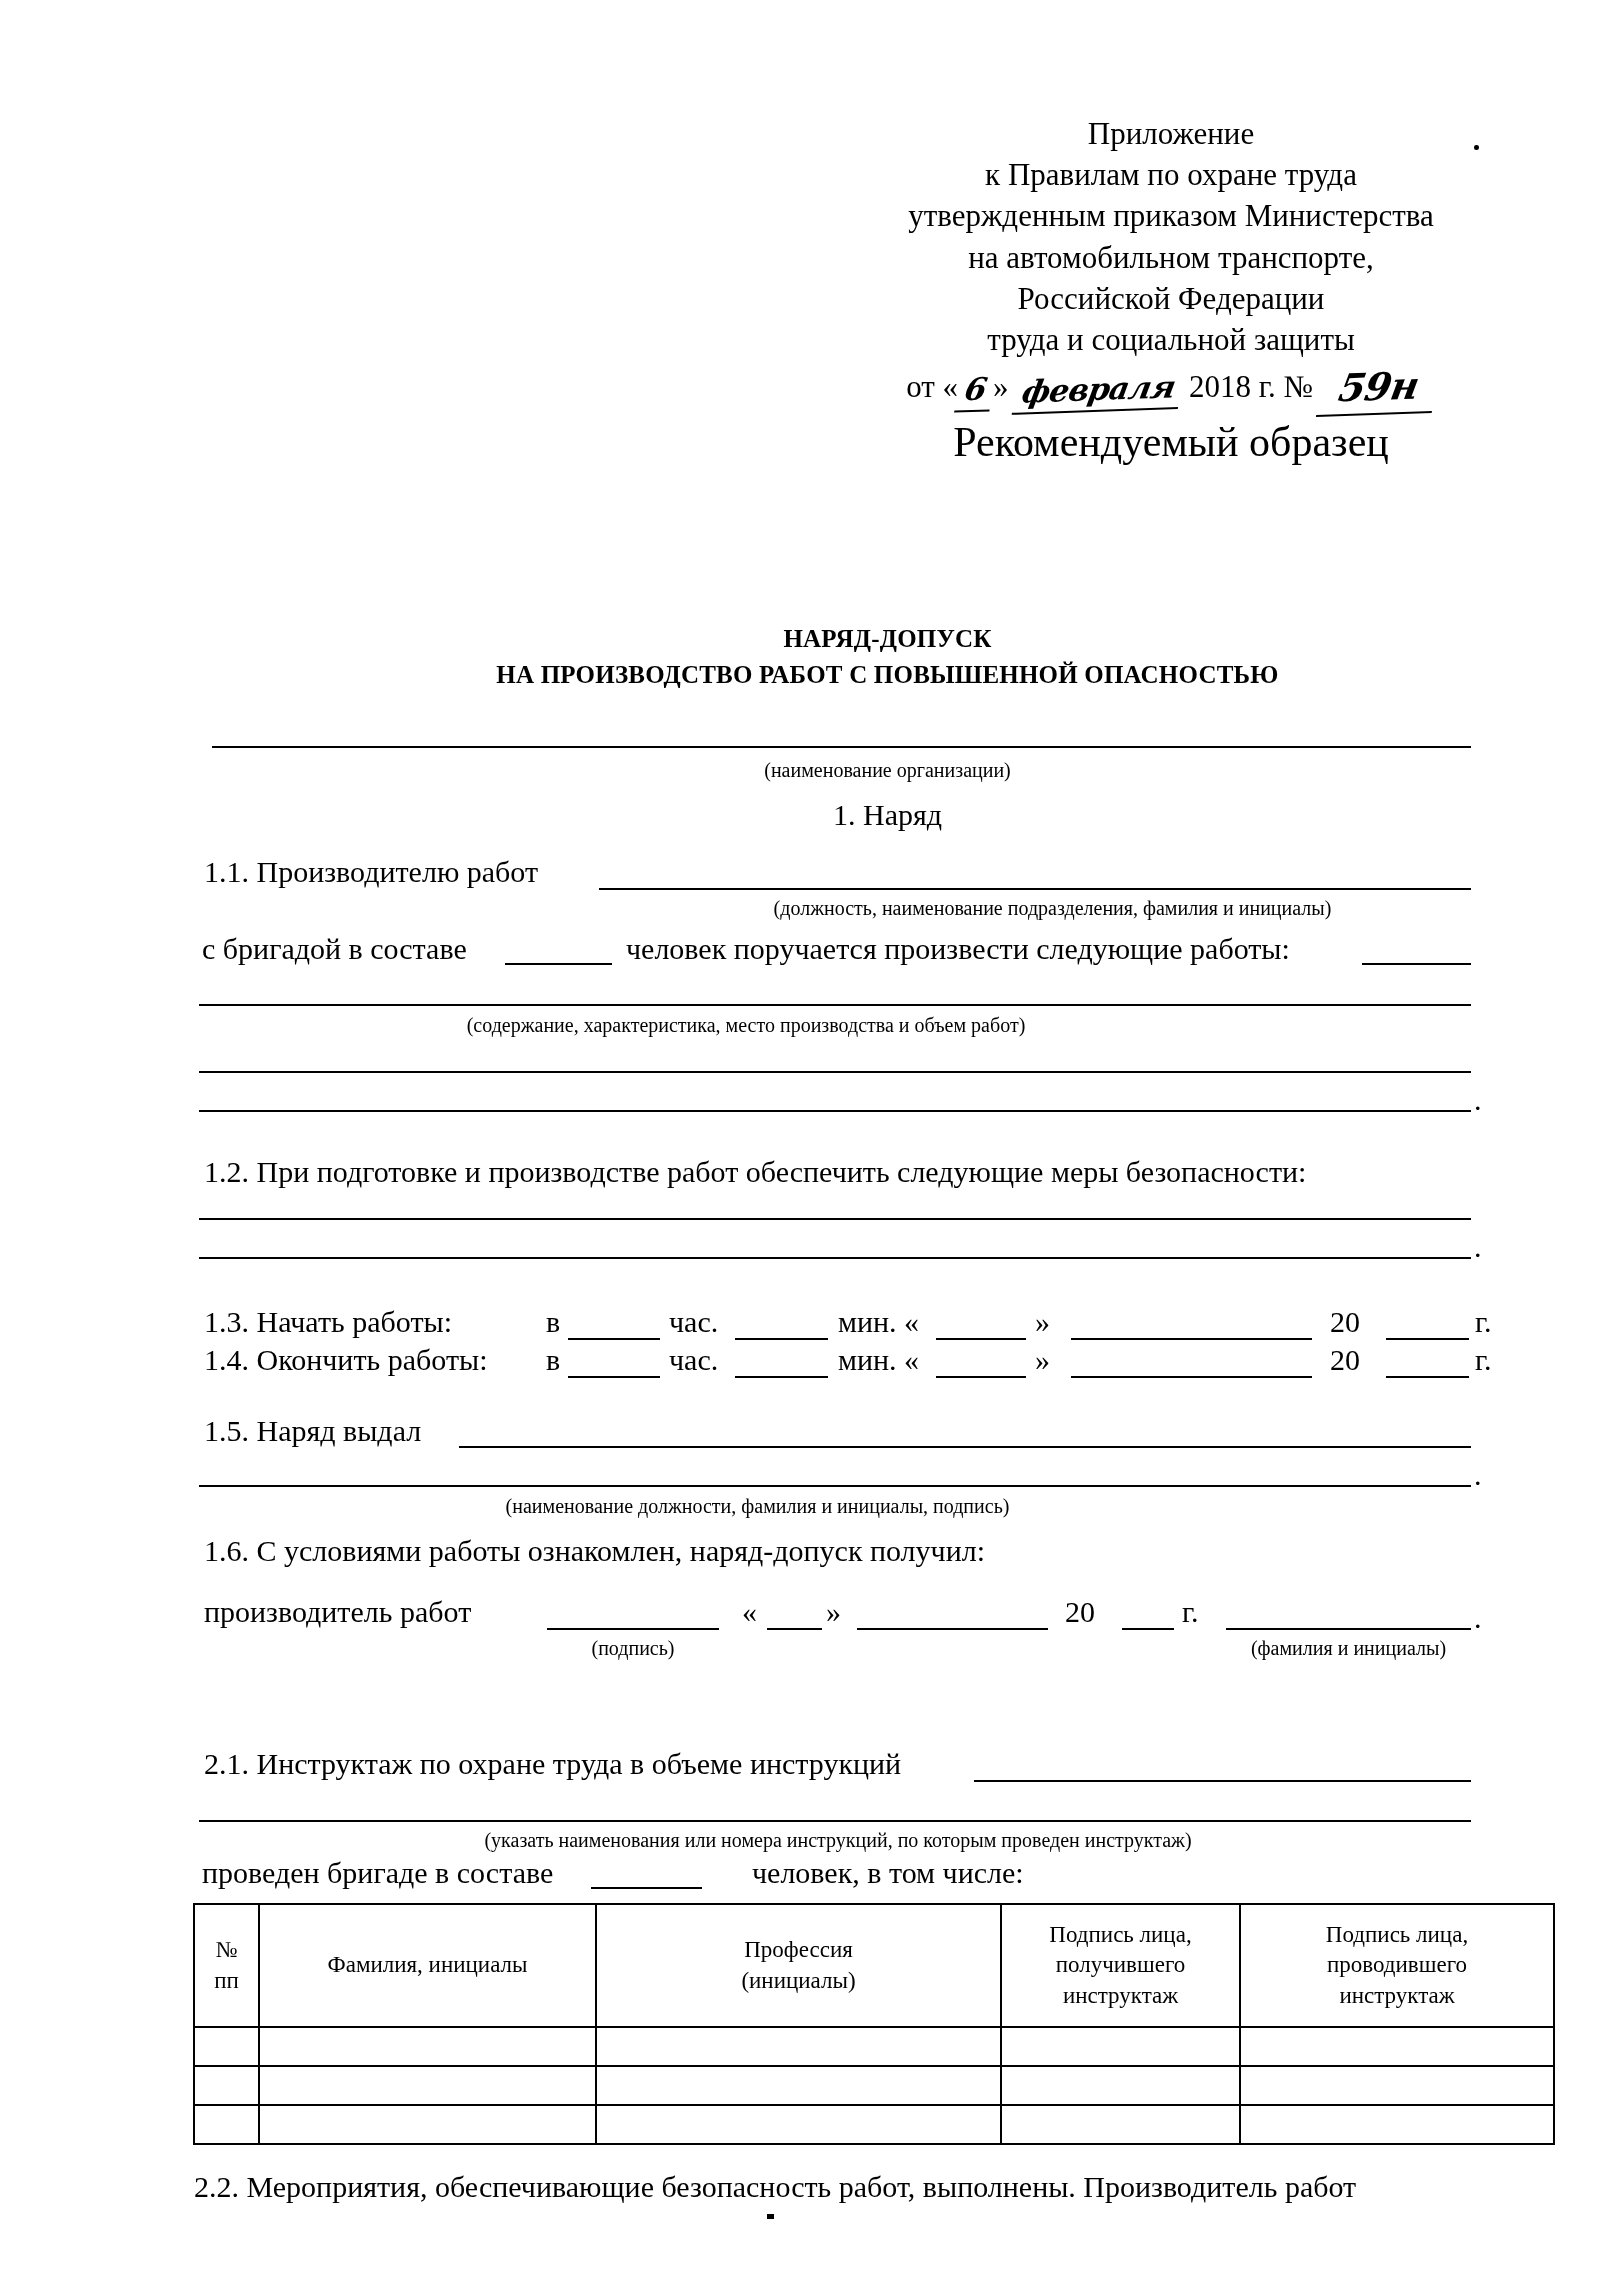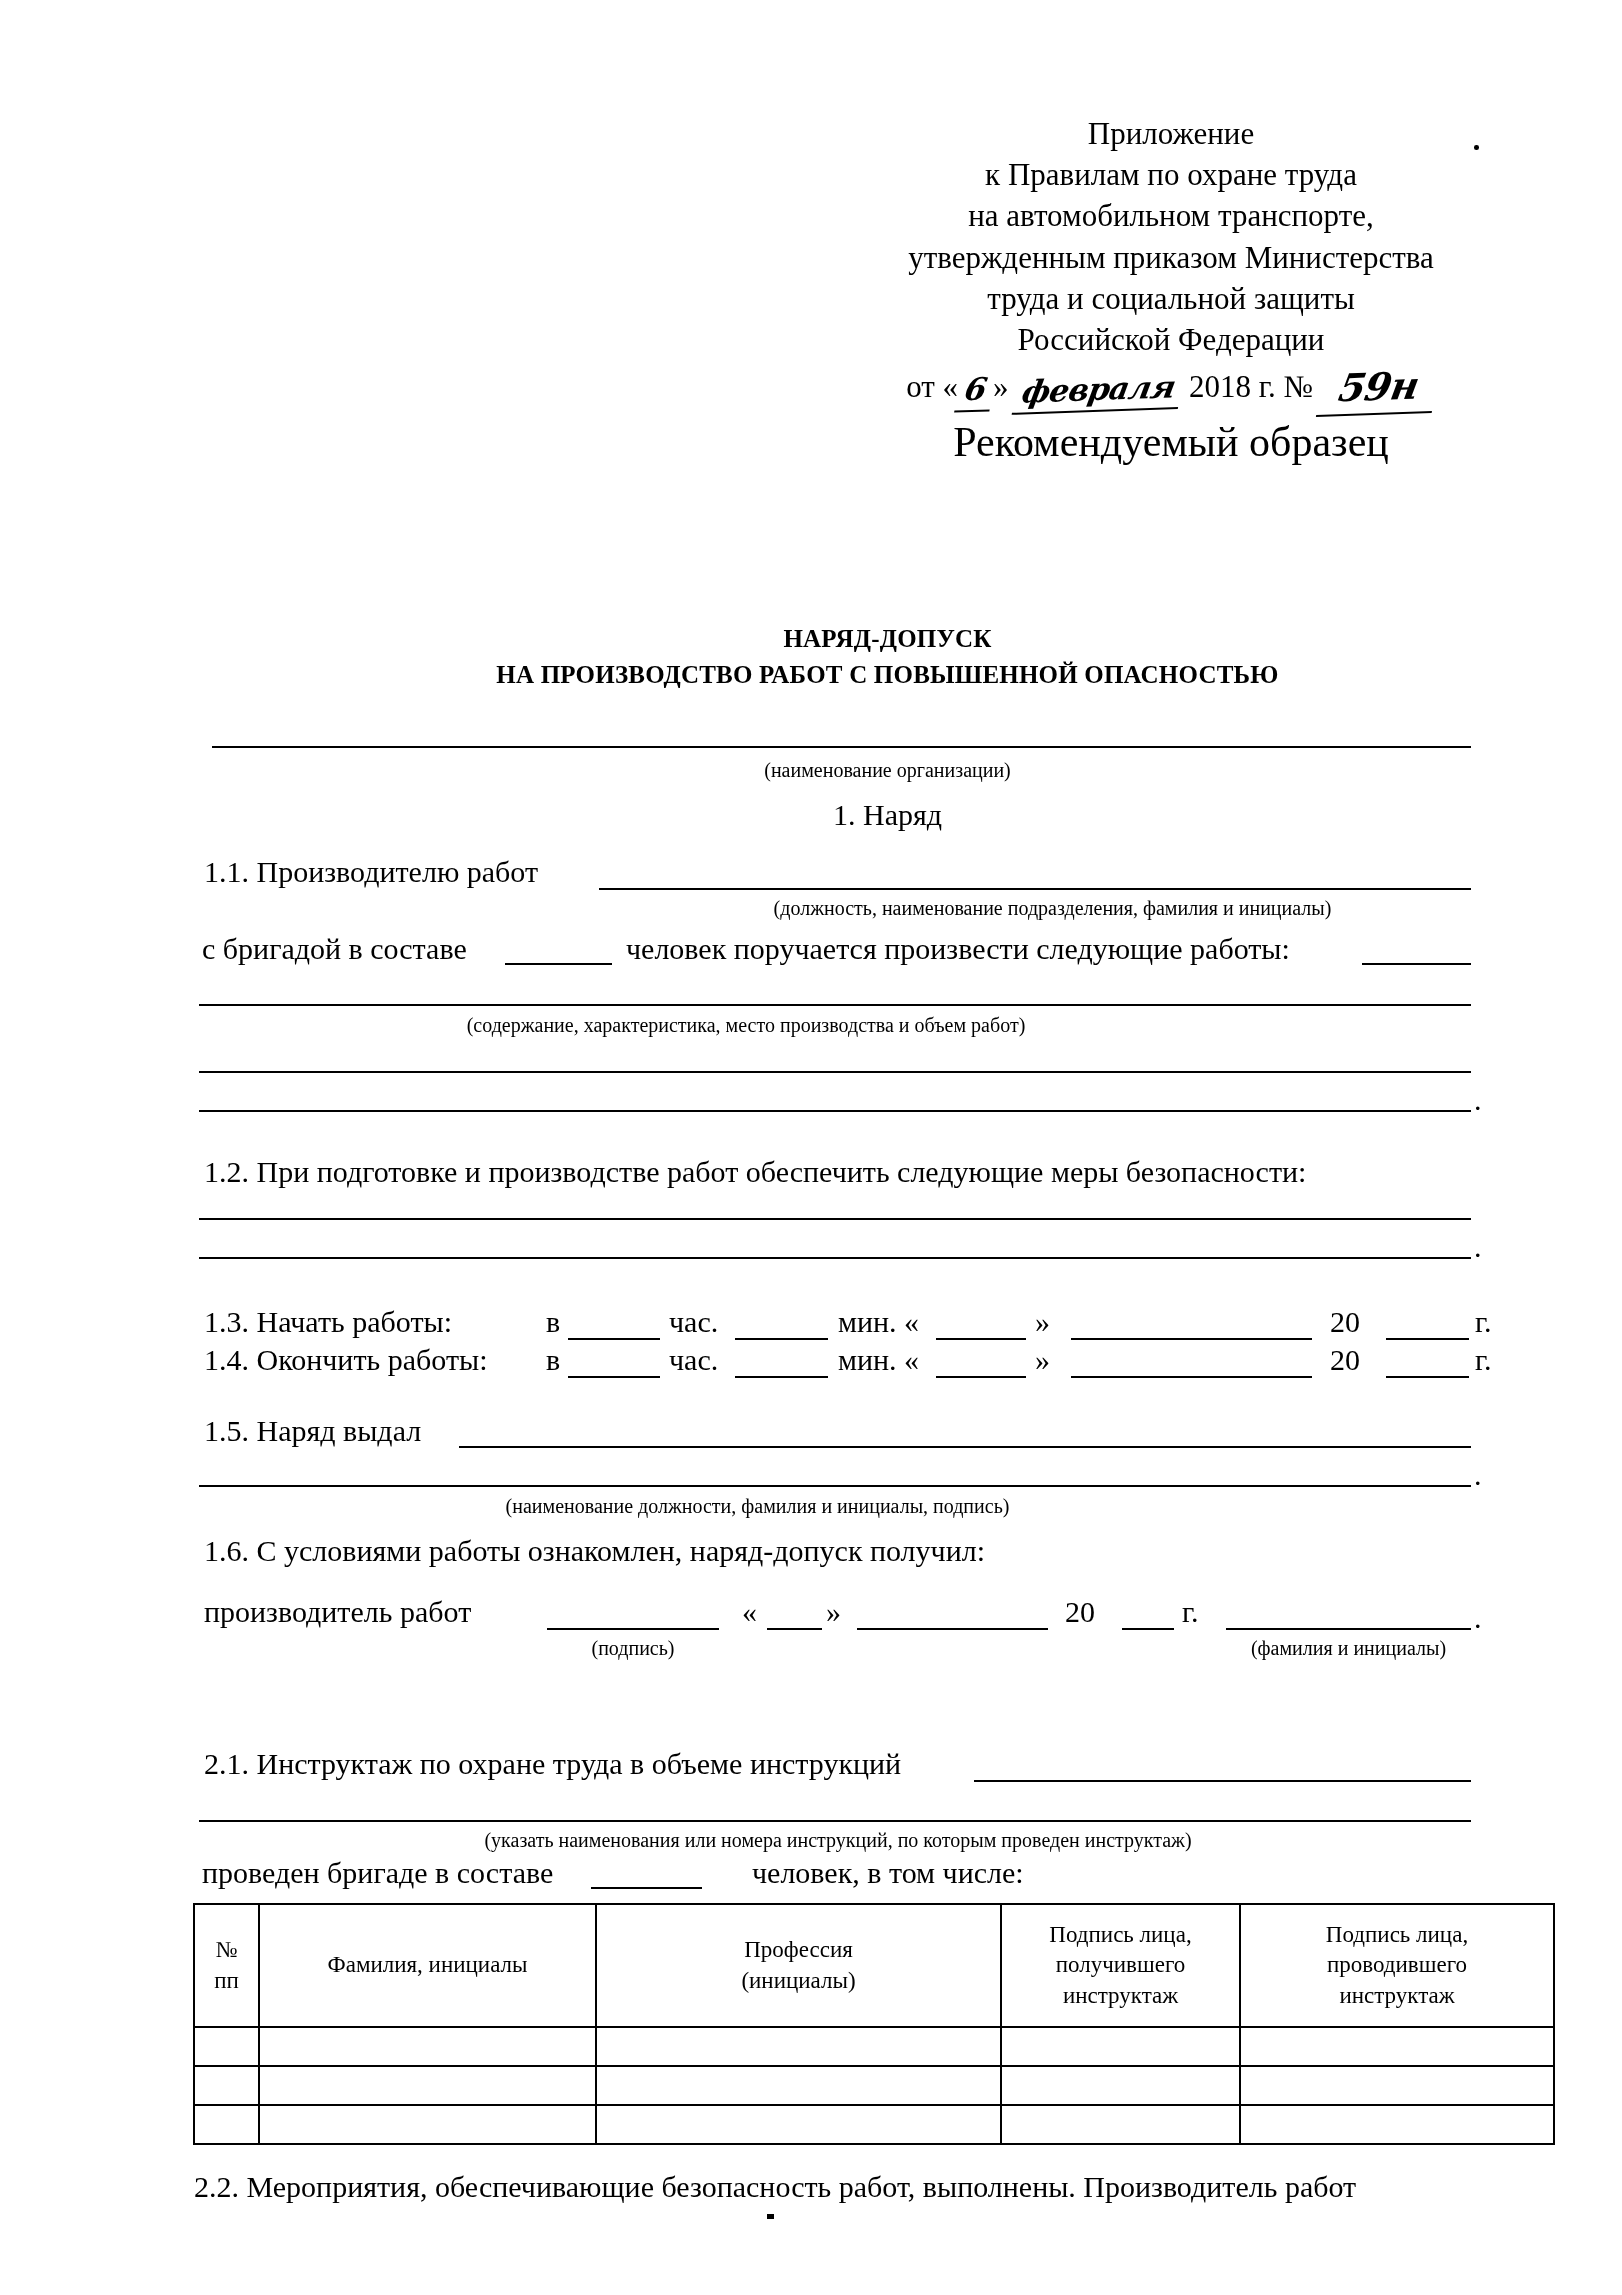--- a/index.html
+++ b/index.html
@@ -147,24 +147,24 @@
 </head>
 <body>
 
 <div class="page">
 
   <div class="stray-dot"></div>
 
   <div class="header-block">
     <div class="header-line">Приложение</div>
     <div class="header-line">к Правилам по охране труда</div>
+    <div class="header-line">утвержденным приказом Министерства</div>
     <div class="header-line">на автомобильном транспорте,</div>
-    <div class="header-line">утвержденным приказом Министерства</div>
+    <div class="header-line">Российской Федерации</div>
     <div class="header-line">труда и социальной защиты</div>
-    <div class="header-line">Российской Федерации</div>
 
     <div class="header-date-line">
       <span>от «</span><span class="hw hw-day u-ink">6</span><span>»</span>
       <span class="hw hw-month u-ink">февраля</span>
       <span>2018 г. №</span>
       <span class="hw hw-num u-ink">59н</span>
     </div>
 
     <div class="header-sample">Рекомендуемый образец</div>
   </div>

